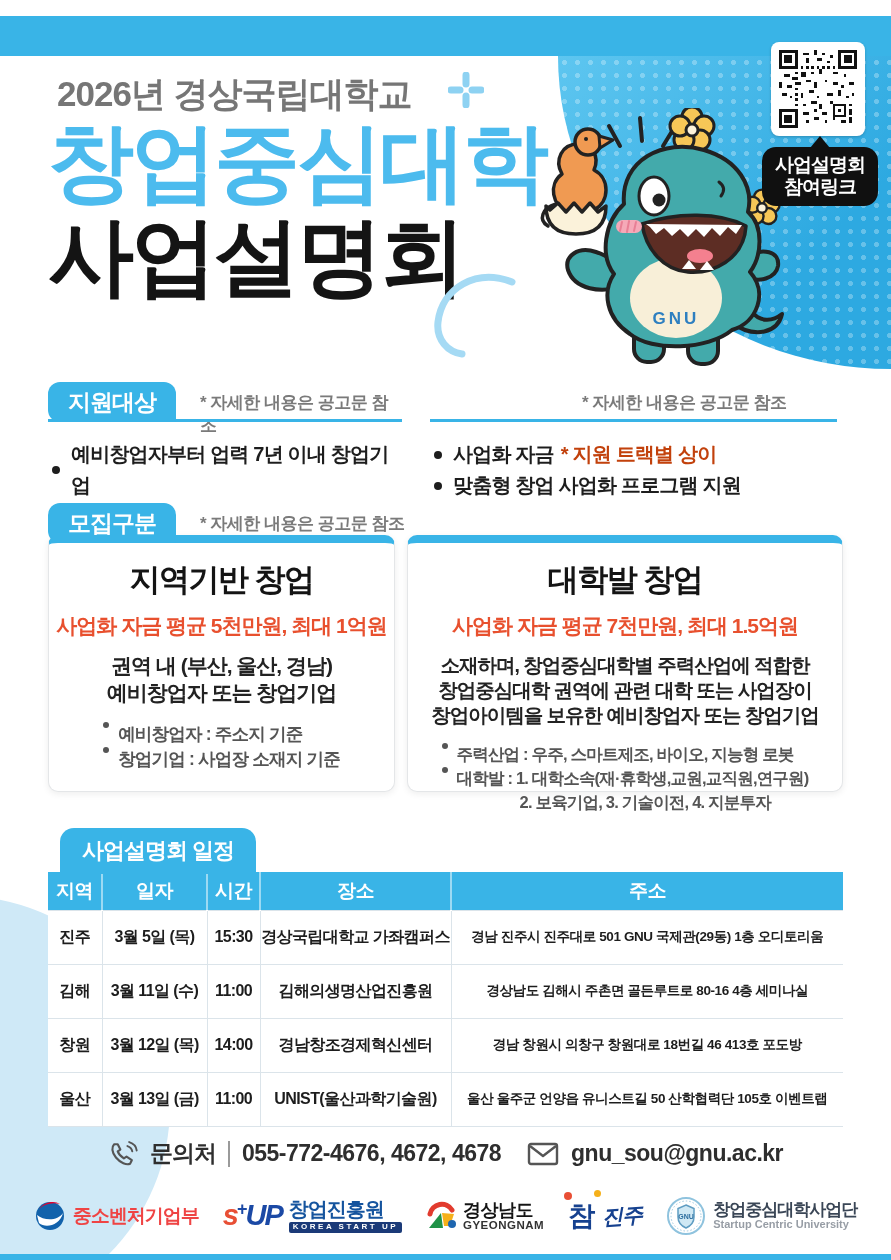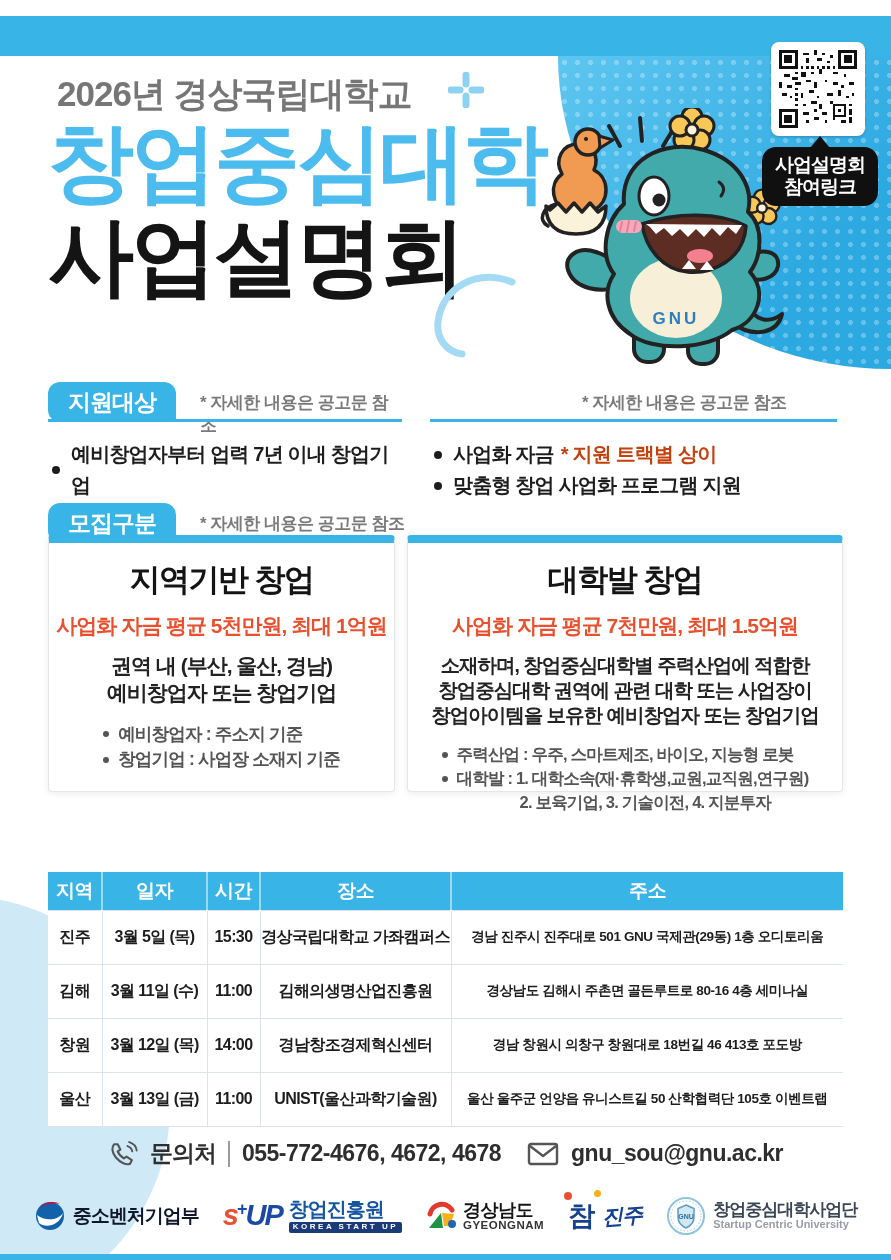--- a/index.html
+++ b/index.html
@@ -46,29 +46,29 @@
   .sec-line { position:absolute; left:0; right:0; top:37px; height:3px; background:#39b4e7; z-index:1; }
   .sec-note { position:absolute; left:152px; top:9px; font-size:17px; font-weight:600; color:#7a7a7a; letter-spacing:-0.5px; }
 
   .bullets { margin-top:17px; list-style:none; }
   .bullets li { display:flex; align-items:center; font-size:20px; font-weight:800; color:#1d1d1d; letter-spacing:-0.8px; line-height:1.55; }
   .dot { width:8px; height:8px; border-radius:50%; background:#1d1d1d; margin:0 11px 0 4px; flex:0 0 auto; }
   .blue-note { color:#c2410c; margin-left:7px; }
 
   
   .card { position:absolute; background:#fff; border:1px solid #e4e6e8; border-top:8px solid #39b4e7;
-          border-radius:4px; box-shadow:0 2px 7px rgba(0,0,0,.07); text-align:center; }
+          border-radius:10px; box-shadow:0 2px 7px rgba(0,0,0,.07); text-align:center; }
   .card-l { left:48px; top:519px; width:347px; height:257px; }
   .card-r { left:407px; top:519px; width:436px; height:257px; }
   .card-title { margin-top:16px; font-size:31px; font-weight:900; color:#141414; letter-spacing:-1.5px; }
   .card-high { margin-top:11px; font-size:21px; font-weight:800; color:#e8502e; letter-spacing:-1px; }
   .card-body { margin-top:13px; font-size:21px; font-weight:800; color:#222; letter-spacing:-1px; line-height:1.28; }
   .card-r .card-body { font-size:19.5px; }
   .card-bullets { margin:15px auto 0; list-style:none; width:fit-content; text-align:left; }
-  .card-bullets li { display:flex; align-items:center; font-size:17.5px; font-weight:600; color:#555; letter-spacing:-0.8px; line-height:1.45; }
+  .card-bullets li { display:flex; align-items:flex-start; font-size:17.5px; font-weight:600; color:#555; letter-spacing:-0.8px; line-height:1.45; }
   .card-bullets .dot { width:6px; height:6px; background:#555; margin:0 9px 0 0; }
   .card-r .card-bullets li { font-size:16.5px; }
   .cont { padding-left:78px; }
 
   
   .sched-tab { position:absolute; left:60px; top:812px; width:196px; height:46px; background:#39b4e7; color:#fff;
                font-size:22px; font-weight:800; letter-spacing:-1px; text-align:center; line-height:46px;
                border-radius:14px 14px 0 0; z-index:2; }
   table.sched { position:absolute; left:48px; top:856px; width:795px; border-collapse:collapse; table-layout:fixed; z-index:1; }
   .sched th { background:#39b4e7; color:#fff; font-size:19px; font-weight:800; height:38px; letter-spacing:-0.5px;
@@ -83,21 +83,21 @@
   
   .contact { position:absolute; left:0; top:1122px; width:100%; display:flex; align-items:center; justify-content:center; gap:12px; }
   .contact .lbl { font-size:23px; font-weight:800; color:#2e2e2e; letter-spacing:-1px; }
   .contact .sep { width:2px; height:26px; background:#9a9a9a; }
   .contact .val { font-size:23px; font-weight:700; color:#2e2e2e; letter-spacing:-0.5px; }
   .contact .mail-ic { margin-left:14px; }
 
   
   .footer { position:absolute; left:0; top:1180px; width:100%; display:flex; align-items:center; justify-content:center; gap:24px; }
   .logo { display:flex; align-items:center; gap:7px; }
-  .logo .txt1 { font-size:19px; font-weight:800; color:#0f172a; letter-spacing:-1px; }
+  .logo .txt1 { font-size:19px; font-weight:800; color:#ef4444; letter-spacing:-1px; }
   .stack { display:flex; flex-direction:column; line-height:1.05; }
   .kised-mark { font-size:29px; font-weight:900; letter-spacing:-2px; font-style:italic; }
   .kised-mark .s { color:#e84f35; } .kised-mark .p { color:#1b49a5; font-size:18px; vertical-align:10px; font-style:normal; }
   .kised-mark .up { color:#1b49a5; }
   .kised-name { font-size:20px; font-weight:900; color:#15549e; letter-spacing:-1px; }
   .kised-bar { margin-top:2px; background:#1b3a78; color:#fff; font-size:8px; font-weight:700; letter-spacing:2.5px;
                padding:1.5px 4px; border-radius:2px; text-align:center; }
   .gn-name { font-size:18px; font-weight:900; color:#141414; letter-spacing:-0.5px; }
   .gn-sub { font-size:11.5px; font-weight:800; color:#333; letter-spacing:0.5px; }
   .jinju-mark { position:relative; font-size:27px; font-weight:900; color:#16418f; }
@@ -341,20 +341,21 @@
       <li>
           <span class="dot"></span>
           <span>대학발 : 1. 대학소속(재·휴학생,교원,교직원,연구원)</span>
         </li>
       <li class="cont">
           <span>2. 보육기업, 3. 기술이전, 4. 지분투자</span>
         </li>
     </ul>
   </div>
 
+  <div class="sched-tab">사업설명회 일정</div>
   <table class="sched">
     <colgroup>
       <col class="col-region">
         <col class="col-date">
         <col class="col-time">
         <col class="col-place">
         <col class="col-addr">
     </colgroup>
     <thead>
       <tr>

